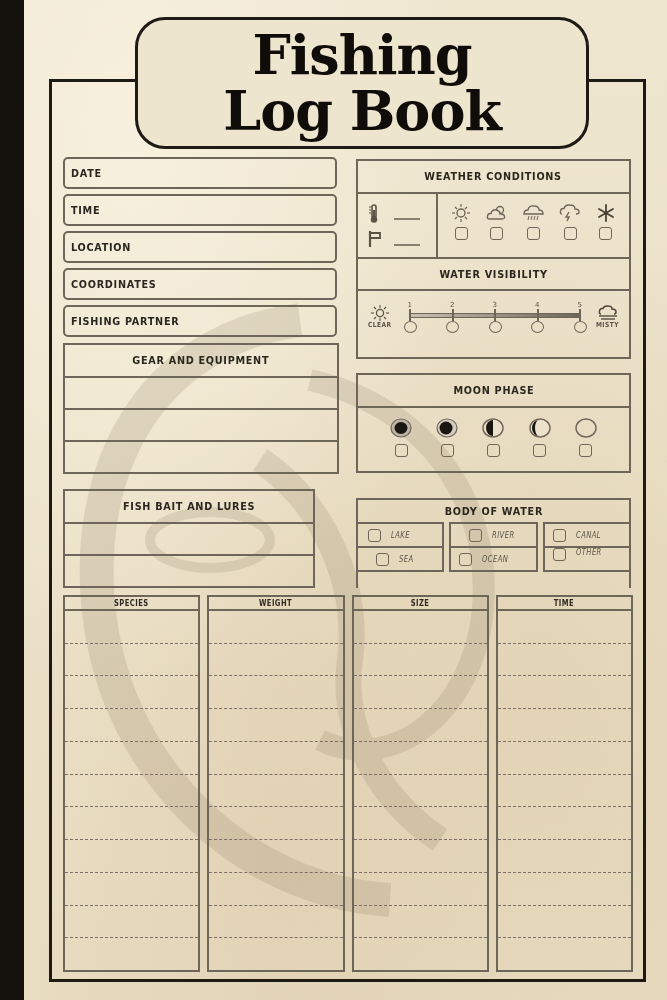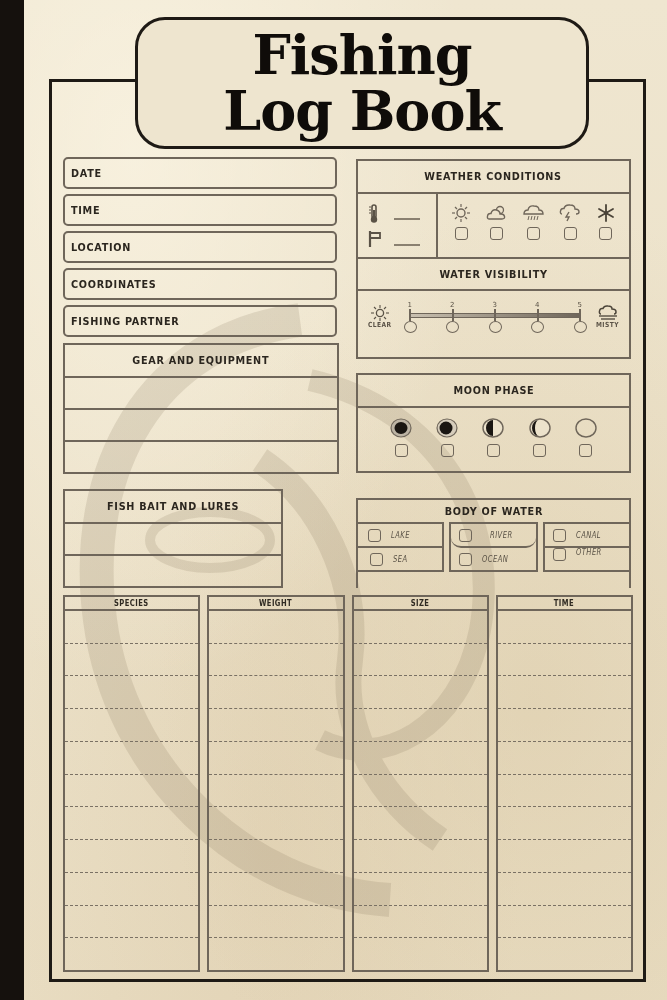--- a/index.html
+++ b/index.html
@@ -120,21 +120,21 @@
 
 <div class="box" style="left:63px; top:343px; width:276px; height:131px;">
   <div class="box-head">
     <span class="label">GEAR AND EQUIPMENT</span>
   </div>
   <div class="line-row" style="height:32px"></div>
   <div class="line-row" style="height:32px"></div>
   <div class="line-row" style="height:30px"></div>
 </div>
 
-<div class="box" style="left:63px; top:489px; width:220px; height:99px;">
+<div class="box" style="left:63px; top:489px; width:252px; height:99px;">
   <div class="box-head">
     <span class="label">FISH BAIT AND LURES</span>
   </div>
   <div class="line-row" style="height:32px"></div>
   <div class="line-row" style="height:30px"></div>
 </div>
 
 <div class="box" style="left:356px; top:159px; width:275px; height:200px;">
   <div class="box-head" style="height:33px">
     <span class="label">WEATHER CONDITIONS</span>
@@ -348,27 +348,27 @@
 <div class="box" style="left:356px; top:498px; width:275px; height:90px; border-bottom:none;">
   <div class="box-head" style="height:22px; border-bottom:none;">
     <span class="label">BODY OF WATER</span>
   </div>
   <div style="display:flex; gap:5px; height:50px;font-style:italic;">
     <div style="flex:1; border:2px solid #6f665a; border-left:none; display:flex; flex-direction:column;">
       <div style="flex:1; display:flex; align-items:center; gap:10px; padding-left:10px; border-bottom:2px solid #6f665a;">
         <span class="cb"></span>
         <span class="small-label">LAKE</span>
       </div>
-      <div style="flex:1; display:flex; align-items:center; gap:10px; padding-left:12px;">
+      <div style="flex:1; display:flex; align-items:center; gap:10px; padding-left:18px;">
         <span class="cb"></span>
         <span class="small-label">SEA</span>
       </div>
     </div>
     <div style="flex:1; border:2px solid #6f665a; display:flex; flex-direction:column;">
-      <div style="flex:1; display:flex; align-items:center; gap:18px; padding-left:8px; border-bottom:2px solid #6f665a;border-radius:10px;">
+      <div style="flex:1; display:flex; align-items:center; gap:10px; padding-left:18px; border-bottom:2px solid #6f665a;">
         <span class="cb"></span>
         <span class="small-label">RIVER</span>
       </div>
       <div style="flex:1; display:flex; align-items:center; gap:10px; padding-left:8px;">
         <span class="cb"></span>
         <span class="small-label">OCEAN</span>
       </div>
     </div>
     <div style="flex:1; border:2px solid #6f665a; border-right:none; display:flex; flex-direction:column;">
       <div style="flex:1; display:flex; align-items:center; gap:10px; padding-left:8px; border-bottom:2px solid #6f665a;">

